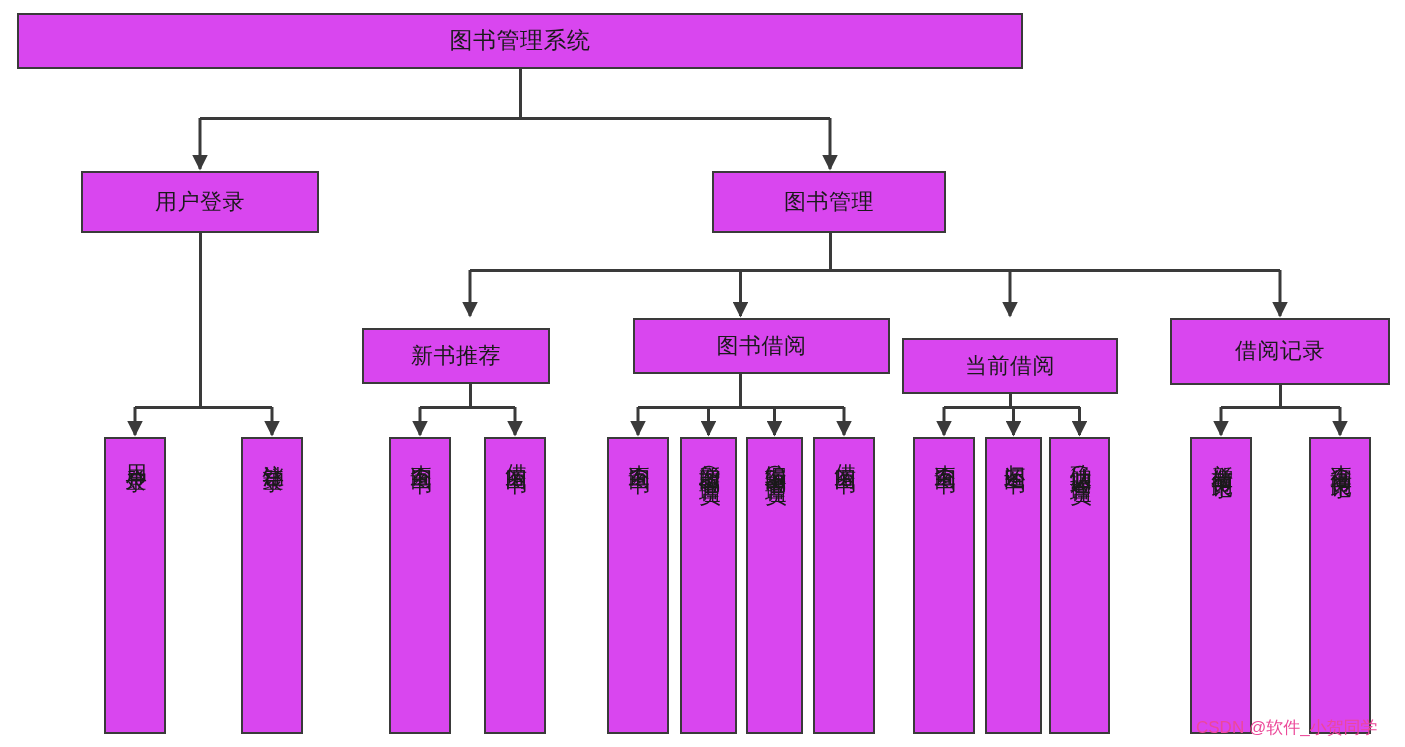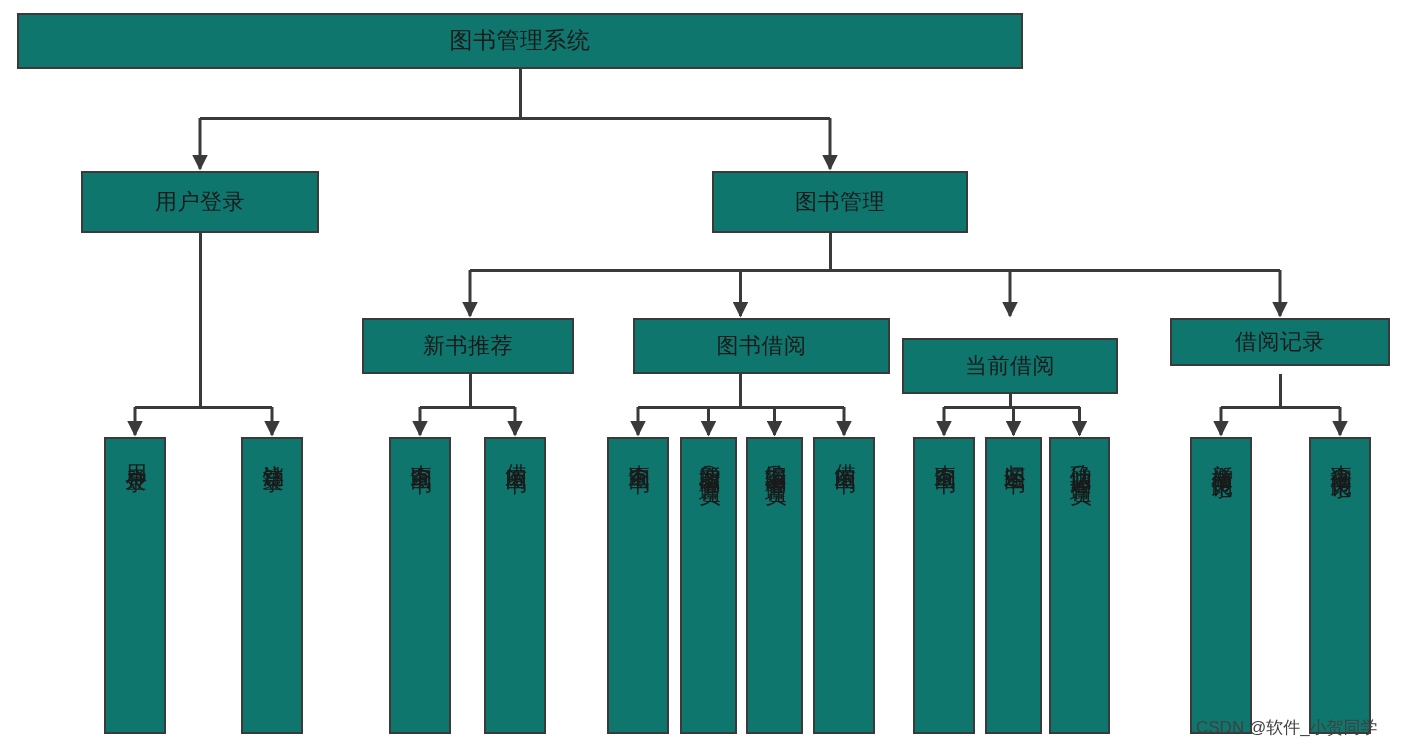--- a/index.html
+++ b/index.html
@@ -21,21 +21,21 @@
   svg.diagram-canvas {
     position: absolute;
     left: 0;
     top: 0;
     width: 1405px;
     height: 747px;
   }
   .node-box {
     position: absolute;
     box-sizing: border-box;
-    background: #0f766e;
+    background: #d946ef;
     border: 2px solid #3a3a3a;
     display: flex;
     align-items: center;
     justify-content: center;
     overflow: hidden;
   }
   .node-label {
     color: #1a1a1a;
     font-family: "Liberation Sans", "DejaVu Sans", sans-serif;
     line-height: 1.12;
@@ -57,21 +57,21 @@
   .node-vertical .node-label {
     font-size: 21.5px;
     writing-mode: vertical-rl;
     text-orientation: upright;
     letter-spacing: 3px;
     line-height: 1;
     white-space: nowrap;
   }
   .watermark {
     position: absolute;
-    color: #404040;
+    color: #ec4899;
     font-size: 17px;
     font-family: "Liberation Sans", "DejaVu Sans", sans-serif;
     white-space: nowrap;
     pointer-events: none;
     user-select: none;
   }
 </style>
 </head>
 <body>
 
@@ -118,33 +118,33 @@
         <line x1="1340" y1="407" x2="1340" y2="435" stroke="#3a3a3a" stroke-width="3" marker-end="url(#arrowhead)"></line>
       </g>
   </svg>
   <div id="node-layer">
       <div class="node-box node-horizontal node-title" style="left: 17px; top: 13px; width: 1006px; height: 56px;">
         <span class="node-label">图书管理系统</span>
       </div>
       <div class="node-box node-horizontal" style="left: 81px; top: 171px; width: 238px; height: 62px;">
         <span class="node-label">用户登录</span>
       </div>
-      <div class="node-box node-horizontal" style="left: 712px; top: 171px; width: 256px; height: 62px;">
+      <div class="node-box node-horizontal" style="left: 712px; top: 171px; width: 234px; height: 62px;">
         <span class="node-label">图书管理</span>
       </div>
-      <div class="node-box node-horizontal" style="left: 362px; top: 318px; width: 212px; height: 56px;">
+      <div class="node-box node-horizontal" style="left: 362px; top: 328px; width: 188px; height: 56px;">
         <span class="node-label">新书推荐</span>
       </div>
       <div class="node-box node-horizontal" style="left: 633px; top: 318px; width: 257px; height: 56px;">
         <span class="node-label">图书借阅</span>
       </div>
       <div class="node-box node-horizontal" style="left: 902px; top: 318px; width: 216px; height: 56px; margin-top: 20px;">
         <span class="node-label">当前借阅</span>
       </div>
-      <div class="node-box node-horizontal" style="left: 1170px; top: 318px; width: 220px; height: 48px;">
+      <div class="node-box node-horizontal" style="left: 1170px; top: 318px; width: 220px; height: 67px;">
         <span class="node-label">借阅记录</span>
       </div>
       <div class="node-box node-vertical" style="left: 104px; top: 437px; width: 62px; height: 297px;">
         <span class="node-label">用户登录</span>
       </div>
       <div class="node-box node-vertical" style="left: 241px; top: 437px; width: 62px; height: 297px;">
         <span class="node-label">注销登录</span>
       </div>
       <div class="node-box node-vertical" style="left: 389px; top: 437px; width: 62px; height: 297px;">
         <span class="node-label">查询图书</span>

